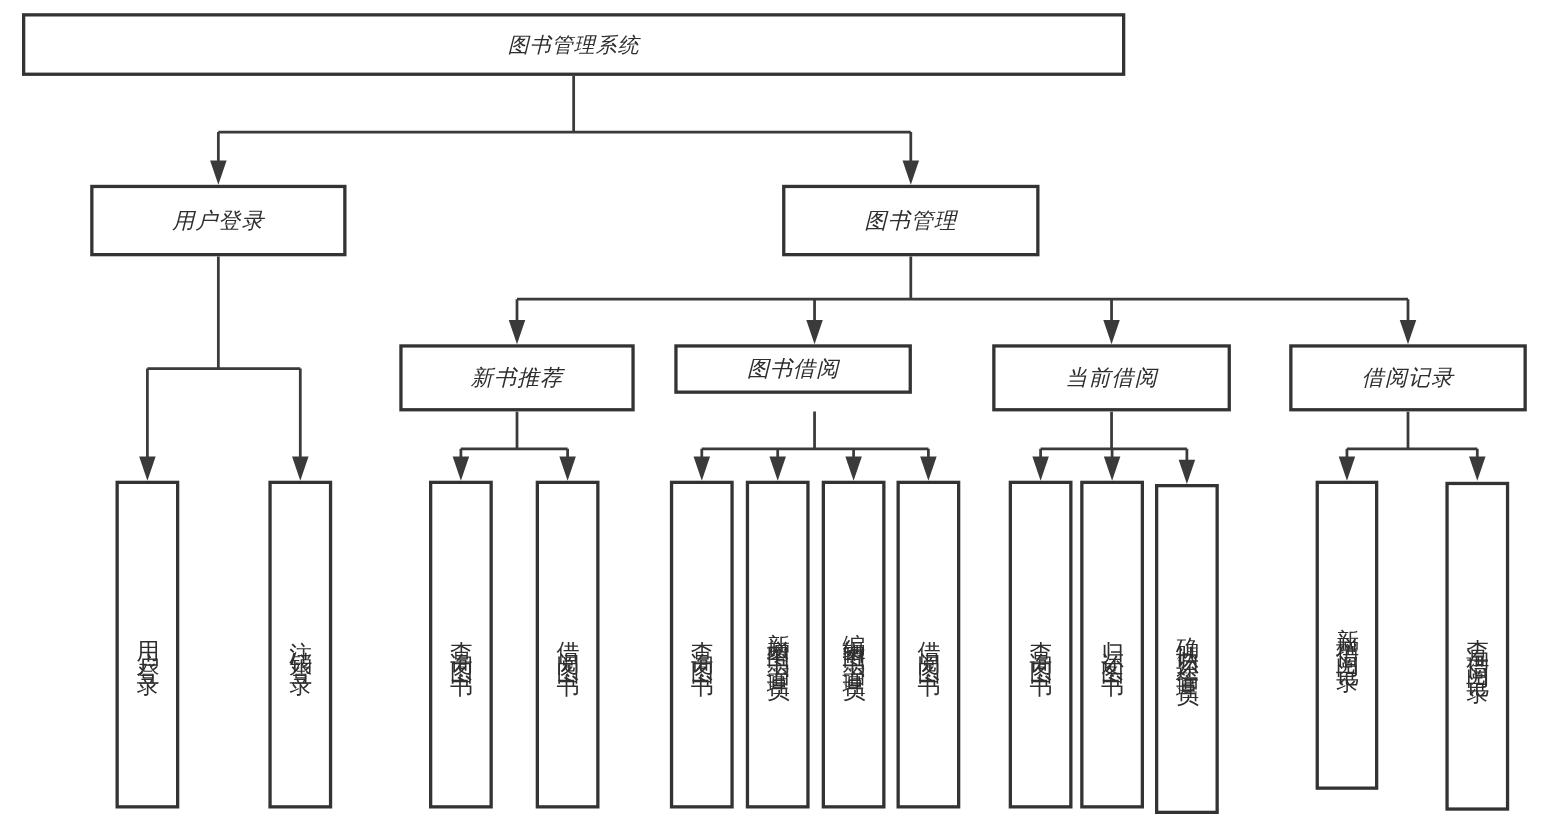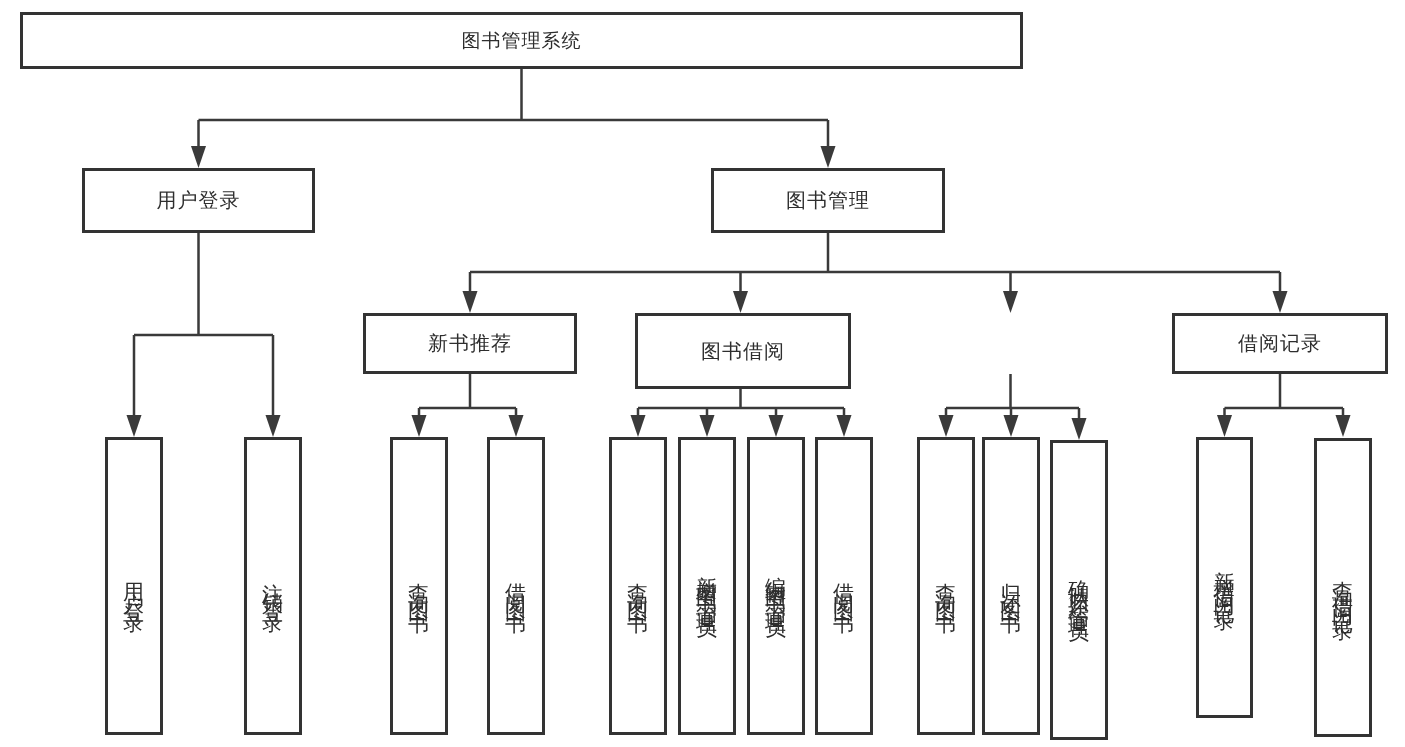--- a/index.html
+++ b/index.html
@@ -23,21 +23,21 @@
   .connectors path{stroke:var(--line);stroke-width:2.5;fill:none;}
   .connectors polygon{fill:var(--line);stroke:none;}
   .node{
     position:absolute;
     box-sizing:border-box;
     background:var(--box-fill);
     border:3px solid var(--box-border);
     display:flex;align-items:center;justify-content:center;
     text-align:center;
   }
-  .h-node{font-size:20px;letter-spacing:1px;}
+  .h-node{font-size:20px;letter-spacing:1px;font-style:italic;}
   .root-node{font-size:19px;}
   .v-node{
     writing-mode:vertical-rl;
     font-size:21px;
     letter-spacing:10px;
     line-height:1;
     padding:10px 0;
   }
   .watermark{
     position:absolute;
@@ -103,21 +103,22 @@
       <polygon points="1335.5,415 1350.5,415 1343,437"></polygon>
     </g>
   </svg>
 
   <div class="node h-node root-node" style="left:20px;top:12px;width:1003px;height:57px;">图书管理系统</div>
 
   <div class="node h-node" style="left:82px;top:168px;width:233px;height:65px;">用户登录</div>
   <div class="node h-node" style="left:711px;top:168px;width:234px;height:65px;">图书管理</div>
 
   <div class="node h-node" style="left:363px;top:313px;width:214px;height:61px;">新书推荐</div>
-  <div class="node h-node" style="left:635px;top:313px;width:216px;height:76px;">图书借阅</div>
+  <div class="node h-node" style="left:613px;top:313px;width:216px;height:45px;">图书借阅</div>
+  <div class="node h-node" style="left:902px;top:313px;width:217px;height:61px;">当前借阅</div>
   <div class="node h-node" style="left:1172px;top:313px;width:216px;height:61px;">借阅记录</div>
 
   <div class="node v-node" style="left:105px;top:437px;width:58px;height:298px;">用户登录</div>
   <div class="node v-node" style="left:244px;top:437px;width:58px;height:298px;">注销登录</div>
 
   <div class="node v-node" style="left:390px;top:437px;width:58px;height:298px;">查询图书</div>
   <div class="node v-node" style="left:487px;top:437px;width:58px;height:298px;">借阅图书</div>
 
   <div class="node v-node" style="left:609px;top:437px;width:58px;height:298px;">查询图书</div>
   <div class="node v-node" style="left:678px;top:437px;width:58px;height:298px;letter-spacing:6px;">新增图书（管理员）</div>

